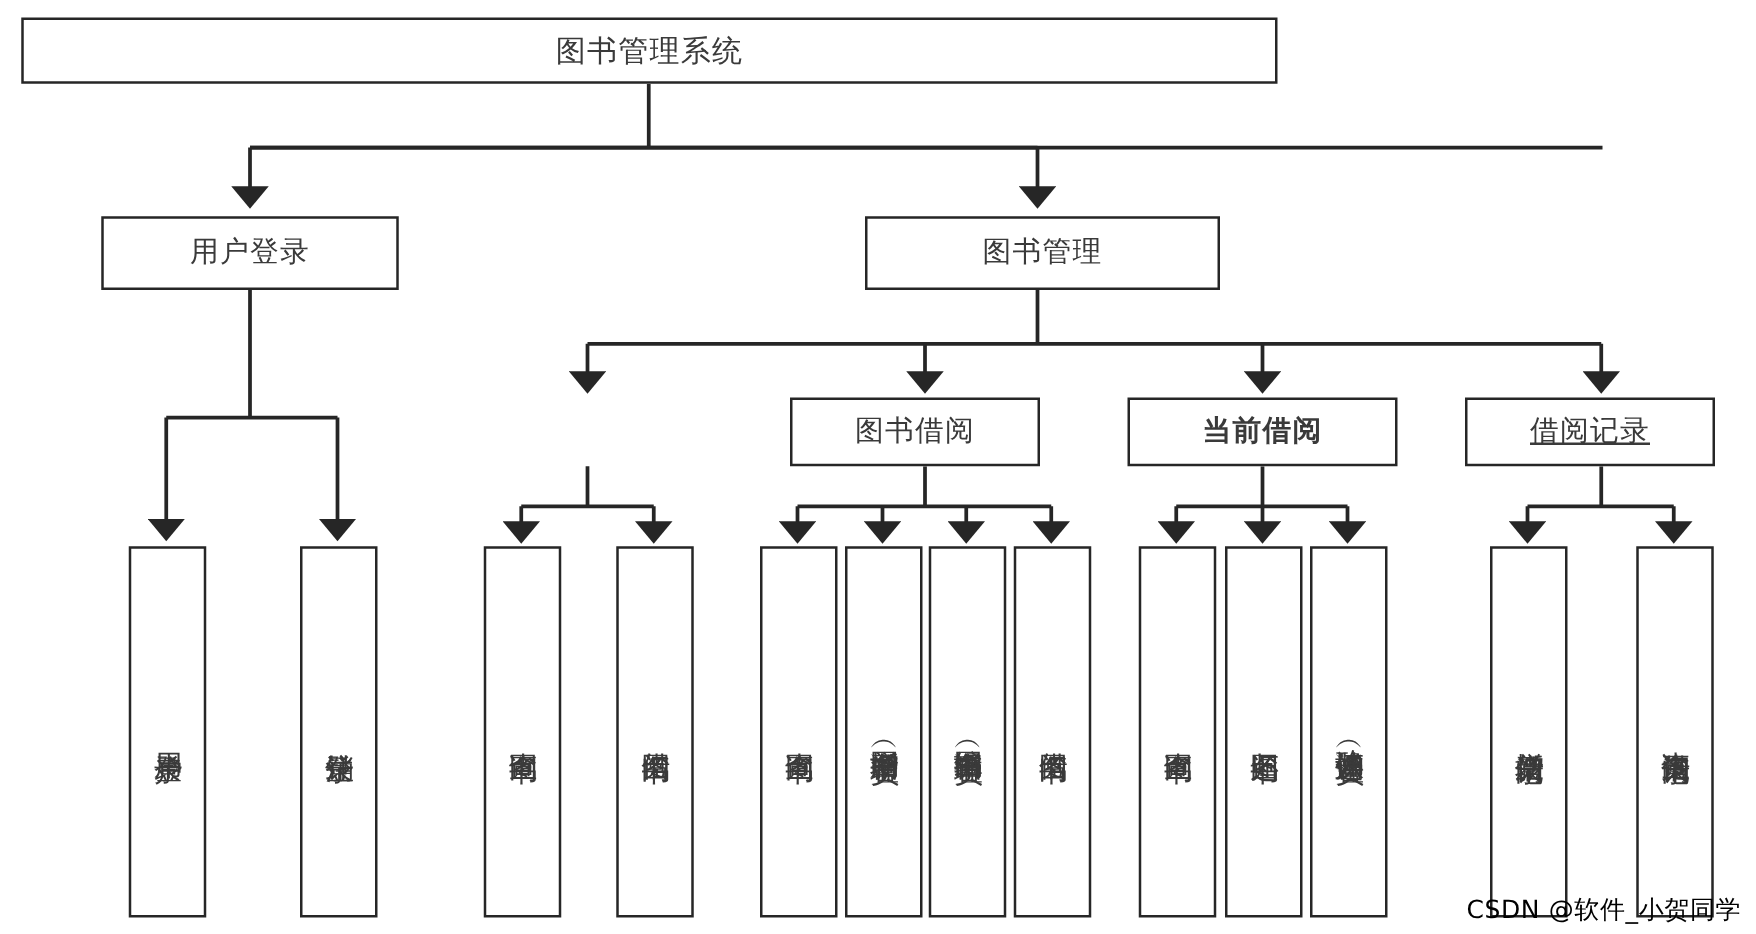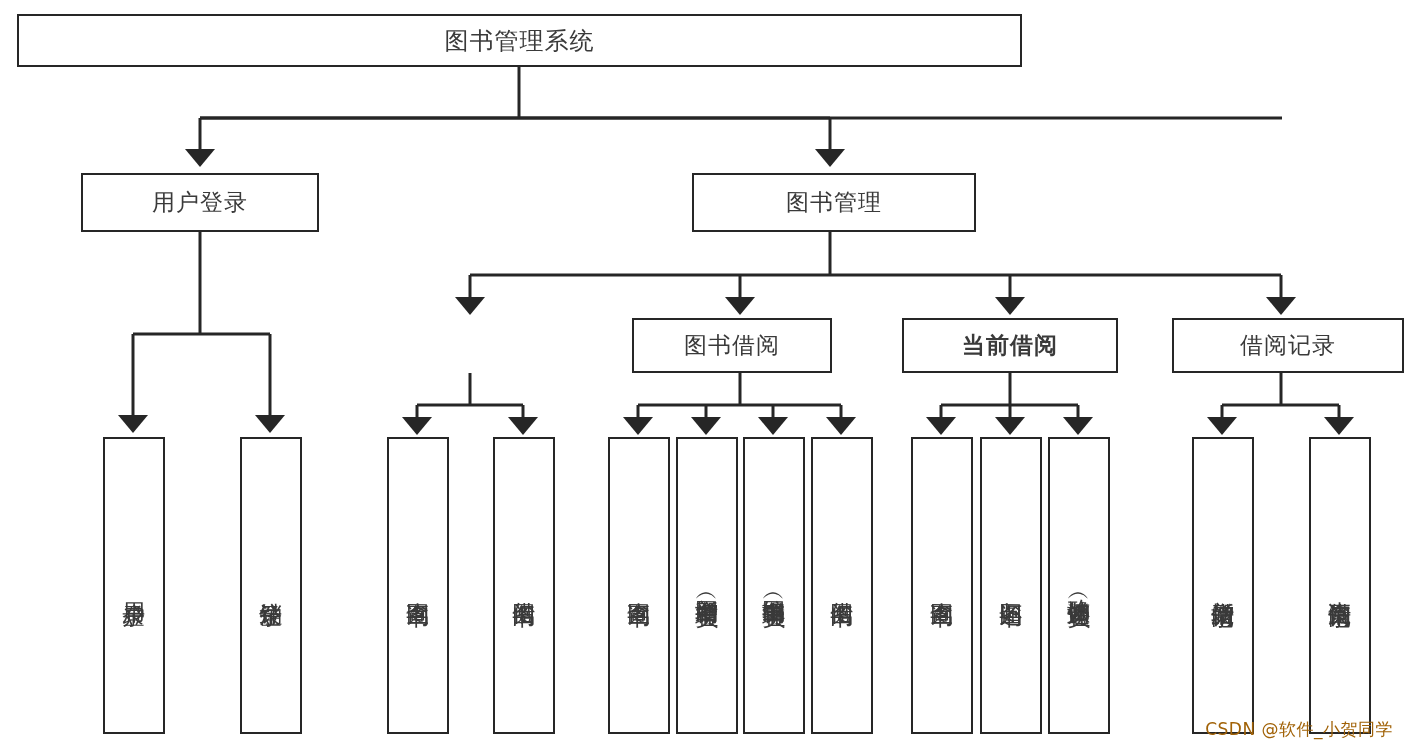--- a/index.html
+++ b/index.html
@@ -55,22 +55,22 @@
     white-space: nowrap;
   }
   .node.v > span {
     writing-mode: vertical-rl;
     text-orientation: upright;
   }
   .watermark {
     position: absolute;
     right: 12px;
     bottom: 6px;
-    font-size: 17px;
-    color: #a16207;
+    font-size: 20px;
+    color: #000000;
     letter-spacing: 0.5px;
     white-space: nowrap;
     user-select: none;
     text-align: center;
   }
 </style>
 </head>
 <body>
 
 <div id="canvas">
@@ -140,21 +140,21 @@
   <div class="node h" style="left:676px; top:173px; width:284px; height:59px;margin-left:16px;">
     <span>图书管理</span>
   </div>
 
   <div class="node h" style="left:632px; top:318px; width:200px; height:55px;">
     <span>图书借阅</span>
   </div>
   <div class="node h" style="left:902px; top:318px; width:216px; height:55px;font-weight:bold;">
     <span>当前借阅</span>
   </div>
-  <div class="node h" style="left:1172px; top:318px; width:232px; height:55px;">
+  <div class="node h" style="left:1172px; top:318px; width:200px; height:55px;text-decoration:underline;">
     <span>借阅记录</span>
   </div>
 
   <div class="node v" style="left:103px; top:437px; width:62px; height:297px;">
     <span>用户登录</span>
   </div>
   <div class="node v" style="left:240px; top:437px; width:62px; height:297px;">
     <span>注销登录</span>
   </div>
 

